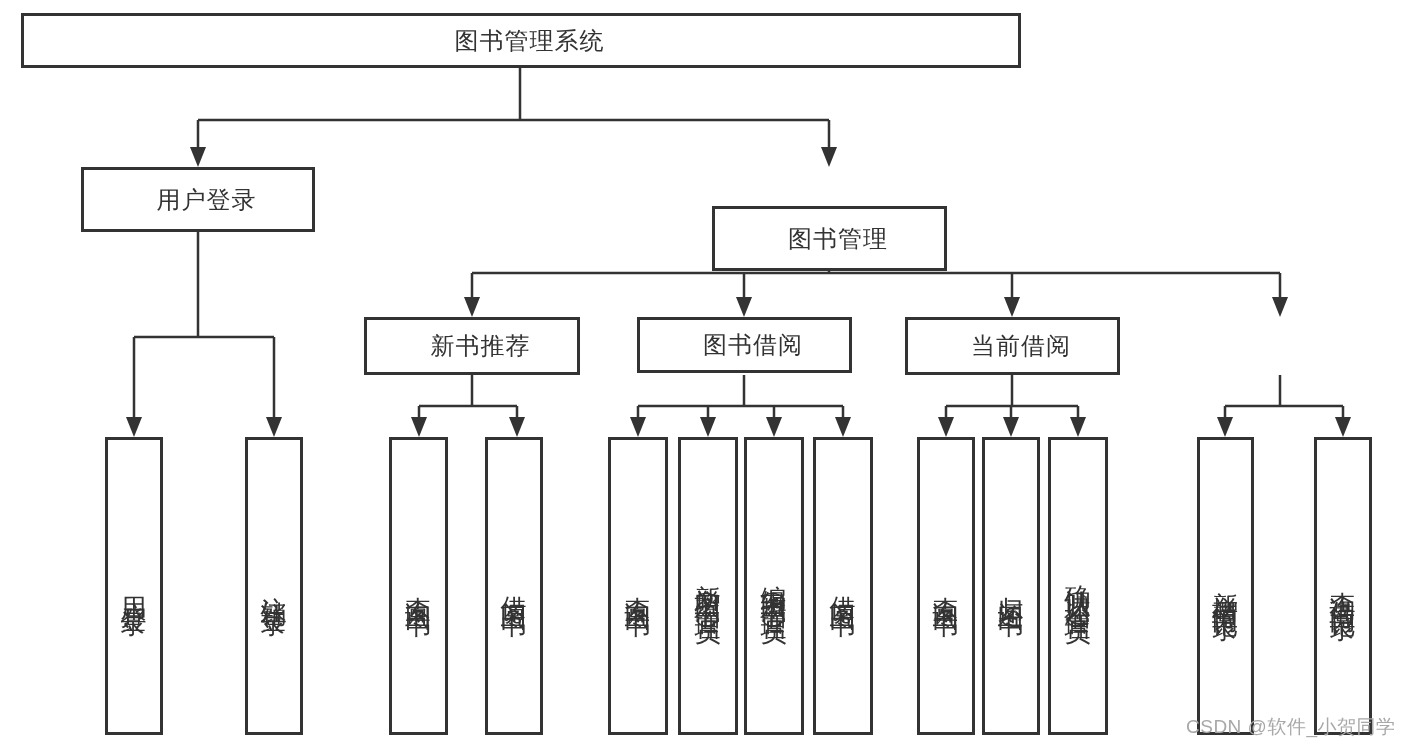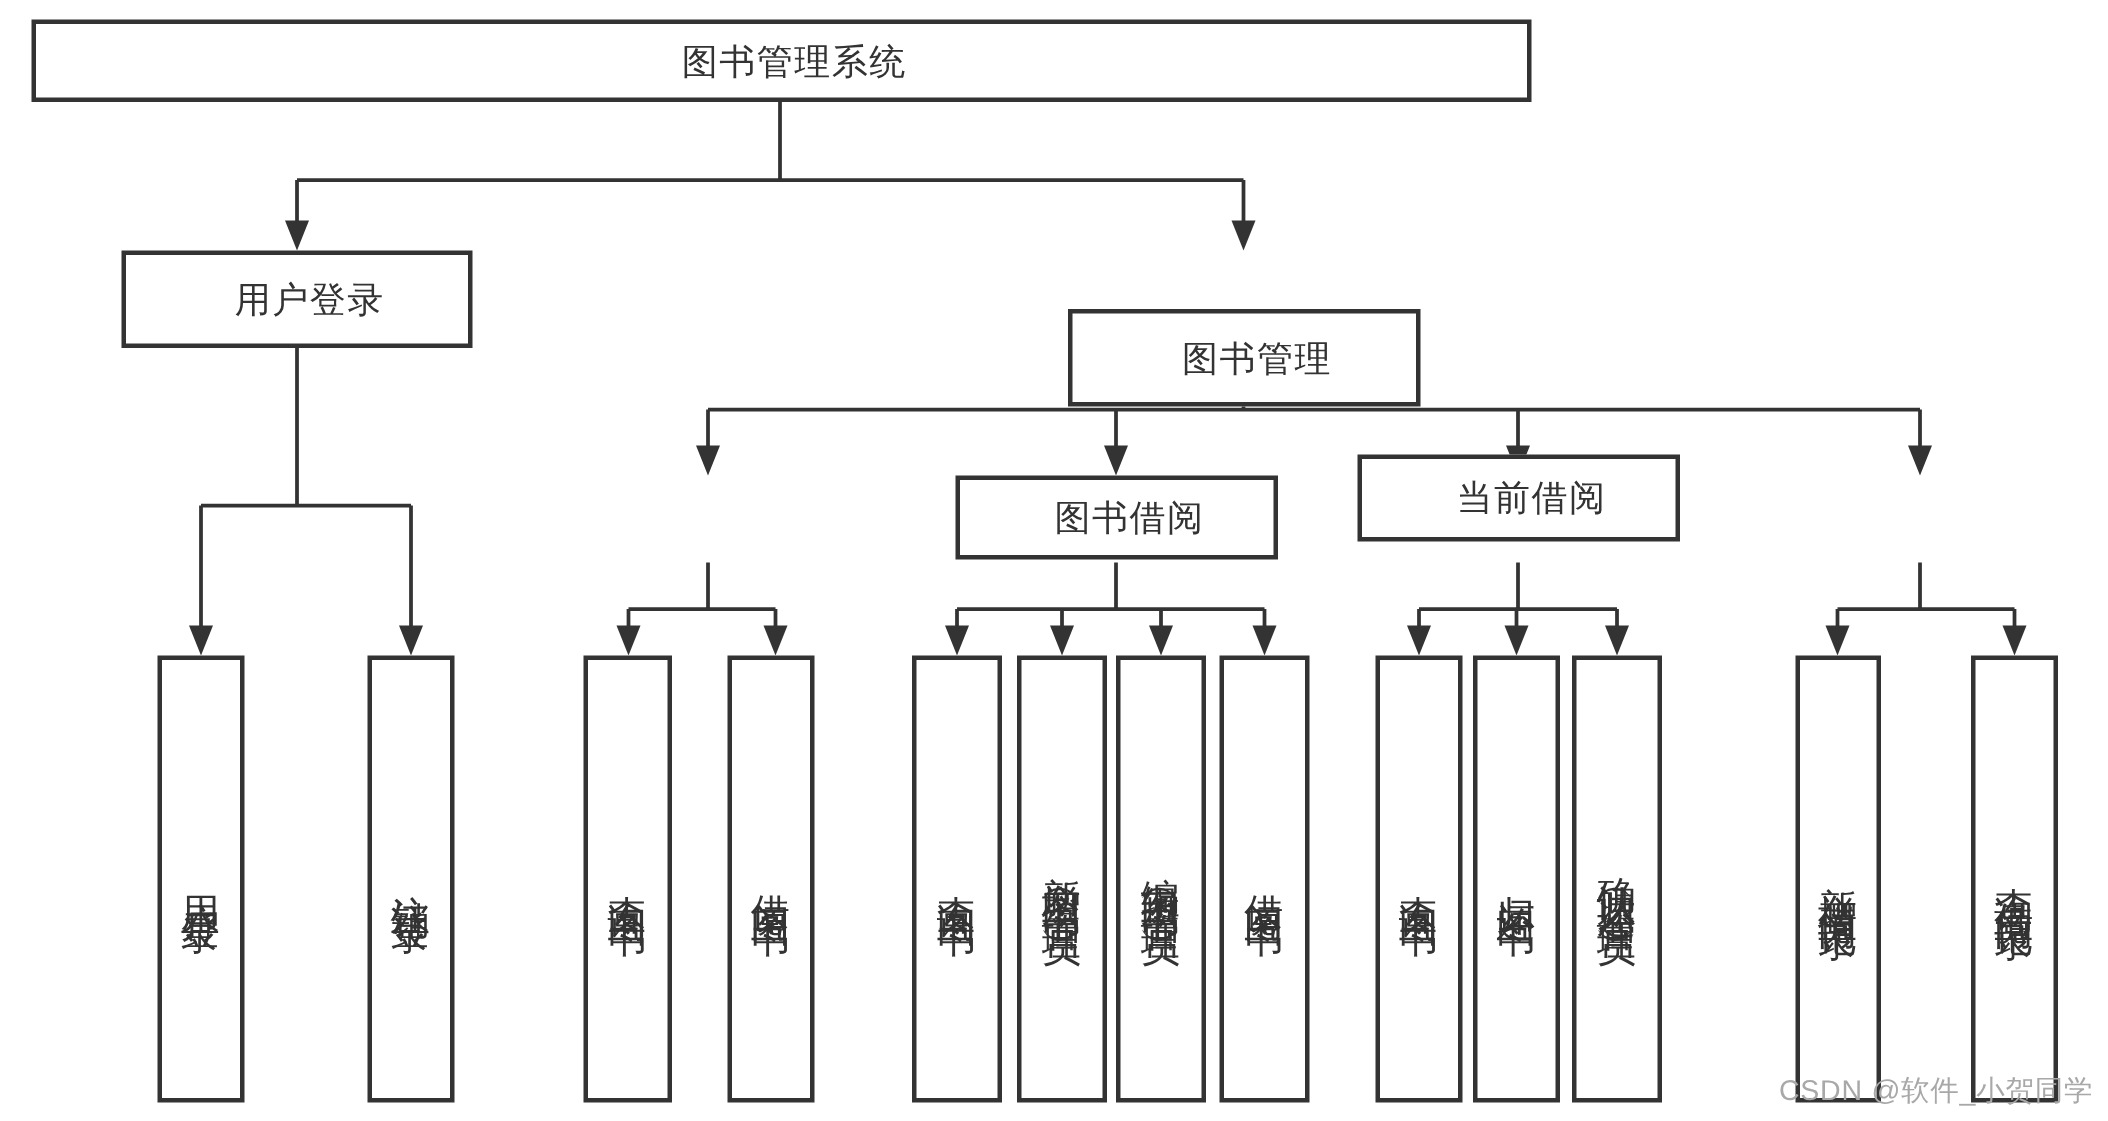--- a/index.html
+++ b/index.html
@@ -112,24 +112,27 @@
     <span>图书管理系统</span>
   </div>
 
   <div class="hbox" style="left:81px; top:167px; width:234px; height:65px;">
     <span>用户登录</span>
   </div>
   <div class="hbox" style="left:712px; top:167px; width:235px; height:65px;margin-top:39px;">
     <span>图书管理</span>
   </div>
 
+  <div class="hbox" style="left:364px; top:317px; width:216px; height:58px;">
+    <span>新书推荐</span>
+  </div>
   <div class="hbox" style="left:637px; top:317px; width:215px; height:56px;">
     <span>图书借阅</span>
   </div>
-  <div class="hbox" style="left:905px; top:303px; width:215px; height:58px;">
+  <div class="hbox" style="left:905px; top:317px; width:215px; height:58px;">
     <span>当前借阅</span>
   </div>
 
   <div class="vbox" style="left:105px; width:58px;">
     <span class="vlabel">用户登录</span>
   </div>
   <div class="vbox" style="left:245px; width:58px;">
     <span class="vlabel">注销登录</span>
   </div>
 

